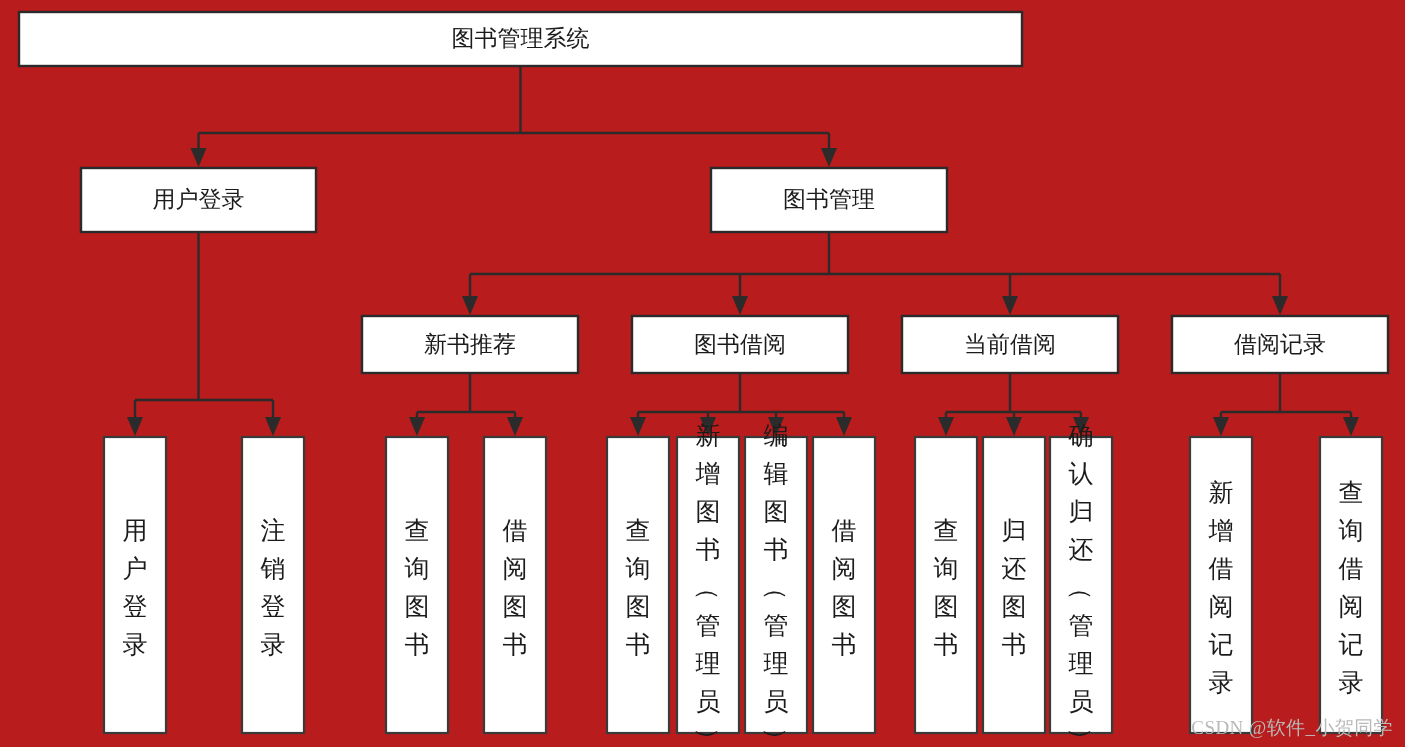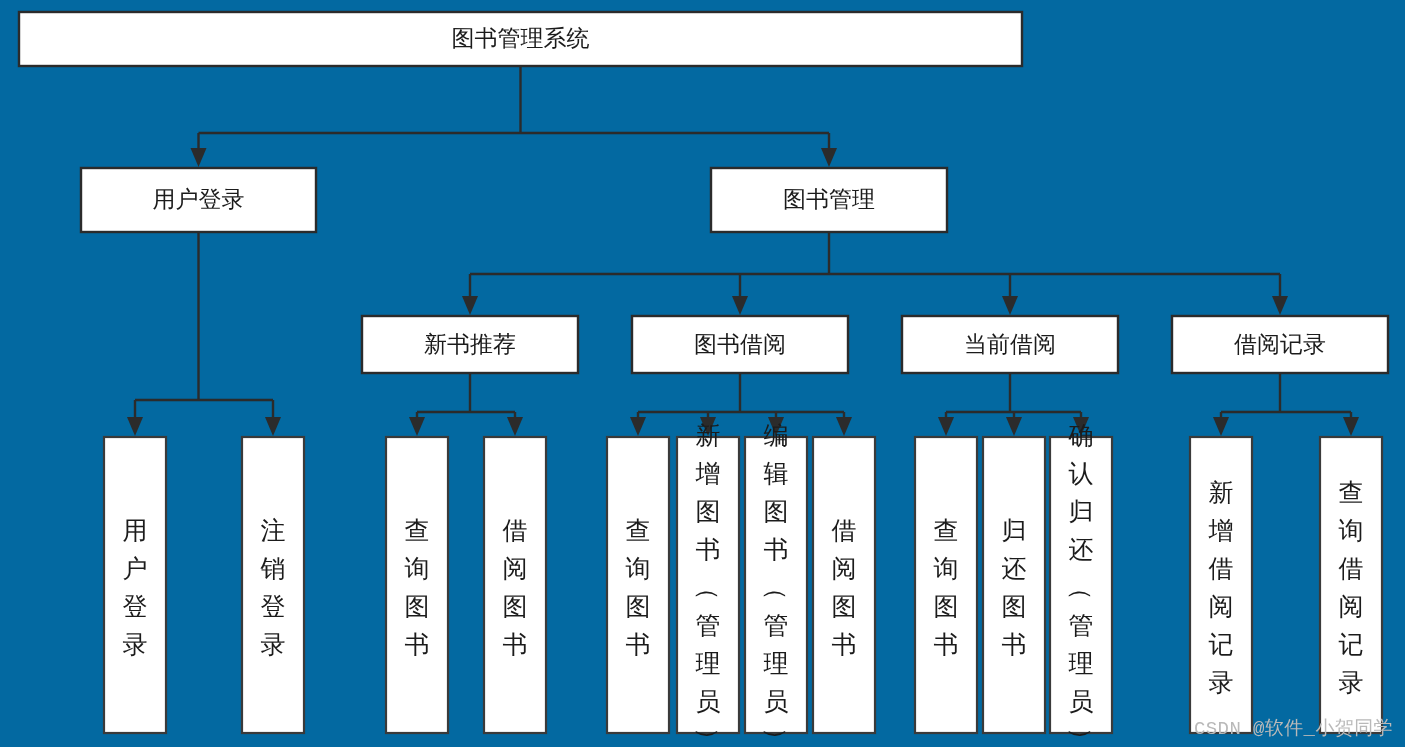--- a/index.html
+++ b/index.html
@@ -10,21 +10,21 @@
   body {
     width: 1405px;
     height: 747px;
     font-family: "Liberation Sans", "DejaVu Sans", sans-serif;
     overflow: hidden;
   }
   #diagram-root {
     position: relative;
     width: 1405px;
     height: 747px;
-    background: #0369a1;
+    background: #b91c1c;
   }
   svg#tree-svg {
     position: absolute;
     left: 0;
     top: 0;
     width: 1405px;
     height: 747px;
     display: block;
   }
   .node-box {
@@ -58,21 +58,21 @@
   .node-label-vert {
     fill: #1b1b1b;
     font-family: "Liberation Sans", "DejaVu Sans", sans-serif;
     font-size: 25px;
     text-anchor: middle;
   }
   .watermark {
     position: absolute;
     right: 12px;
     bottom: 6px;
-    font-family: Liberation Mono, monospace;
+    font-family: Liberation Serif, serif;
     font-size: 19px;
     color: #b9b9b9;
     letter-spacing: 0.4px;
     white-space: nowrap;
     user-select: none;
   }
 </style>
 </head>
 <body>
 

